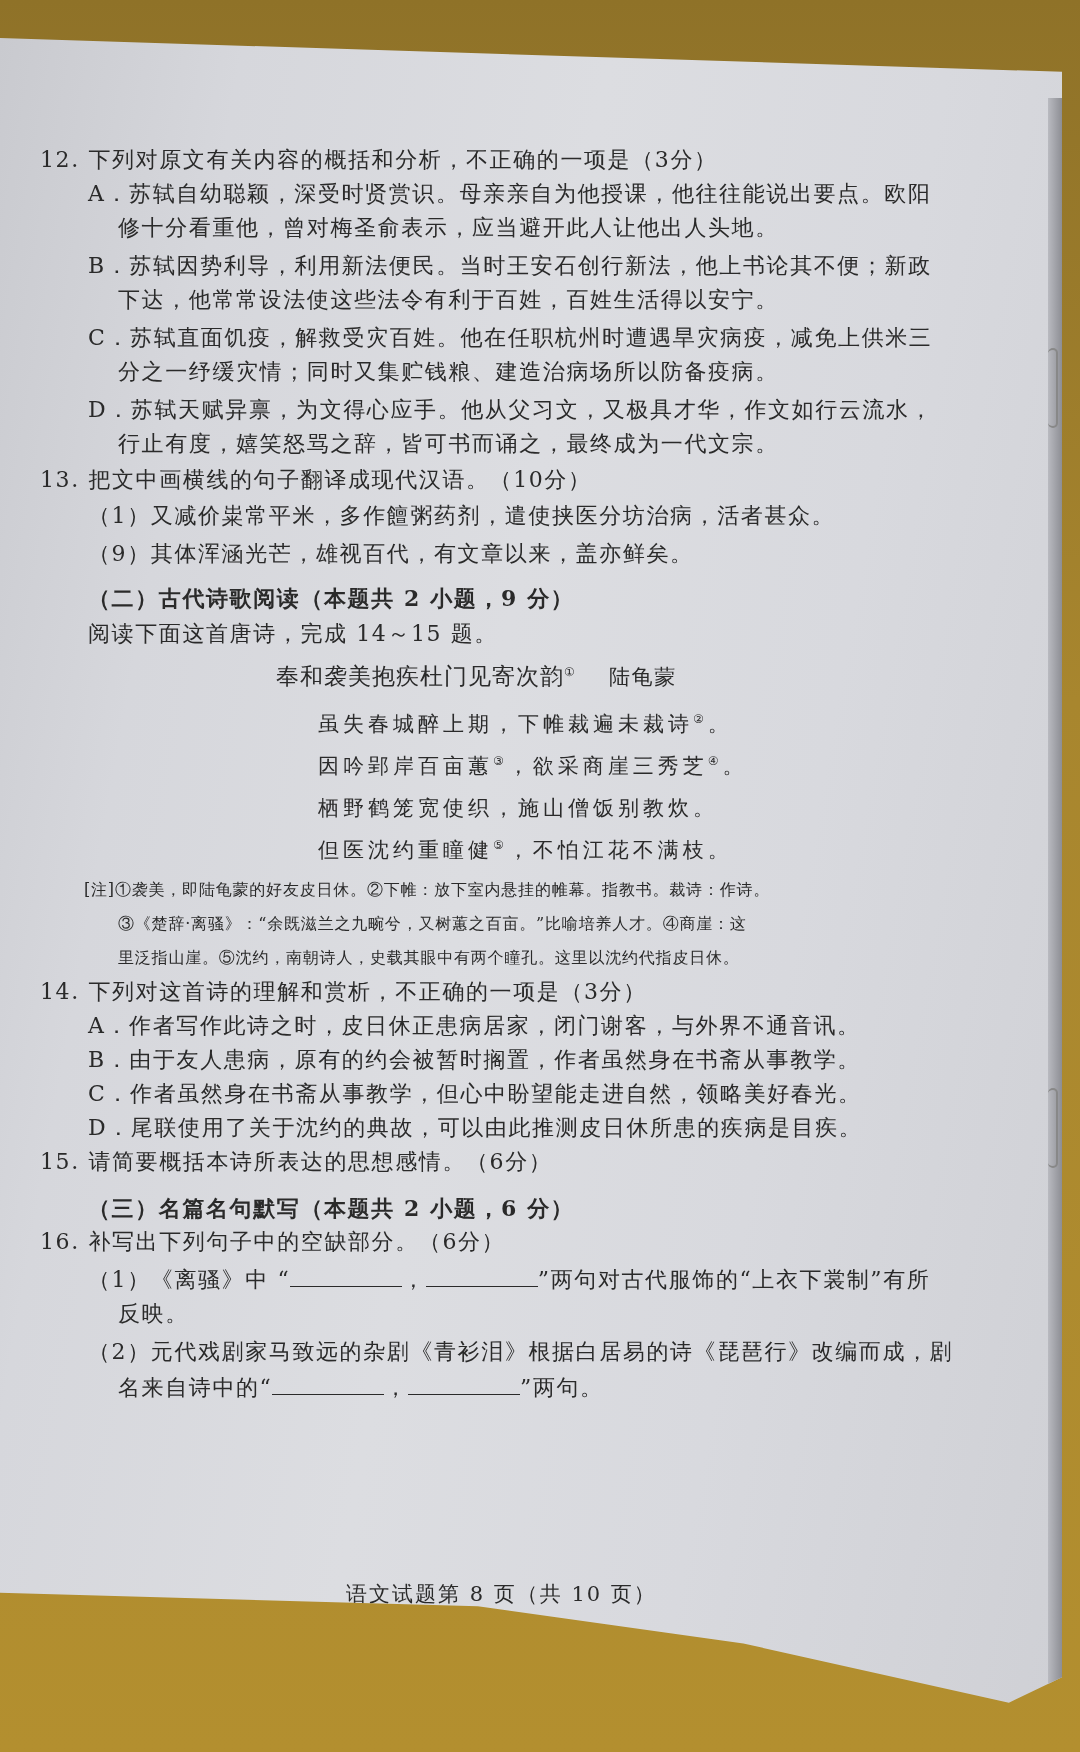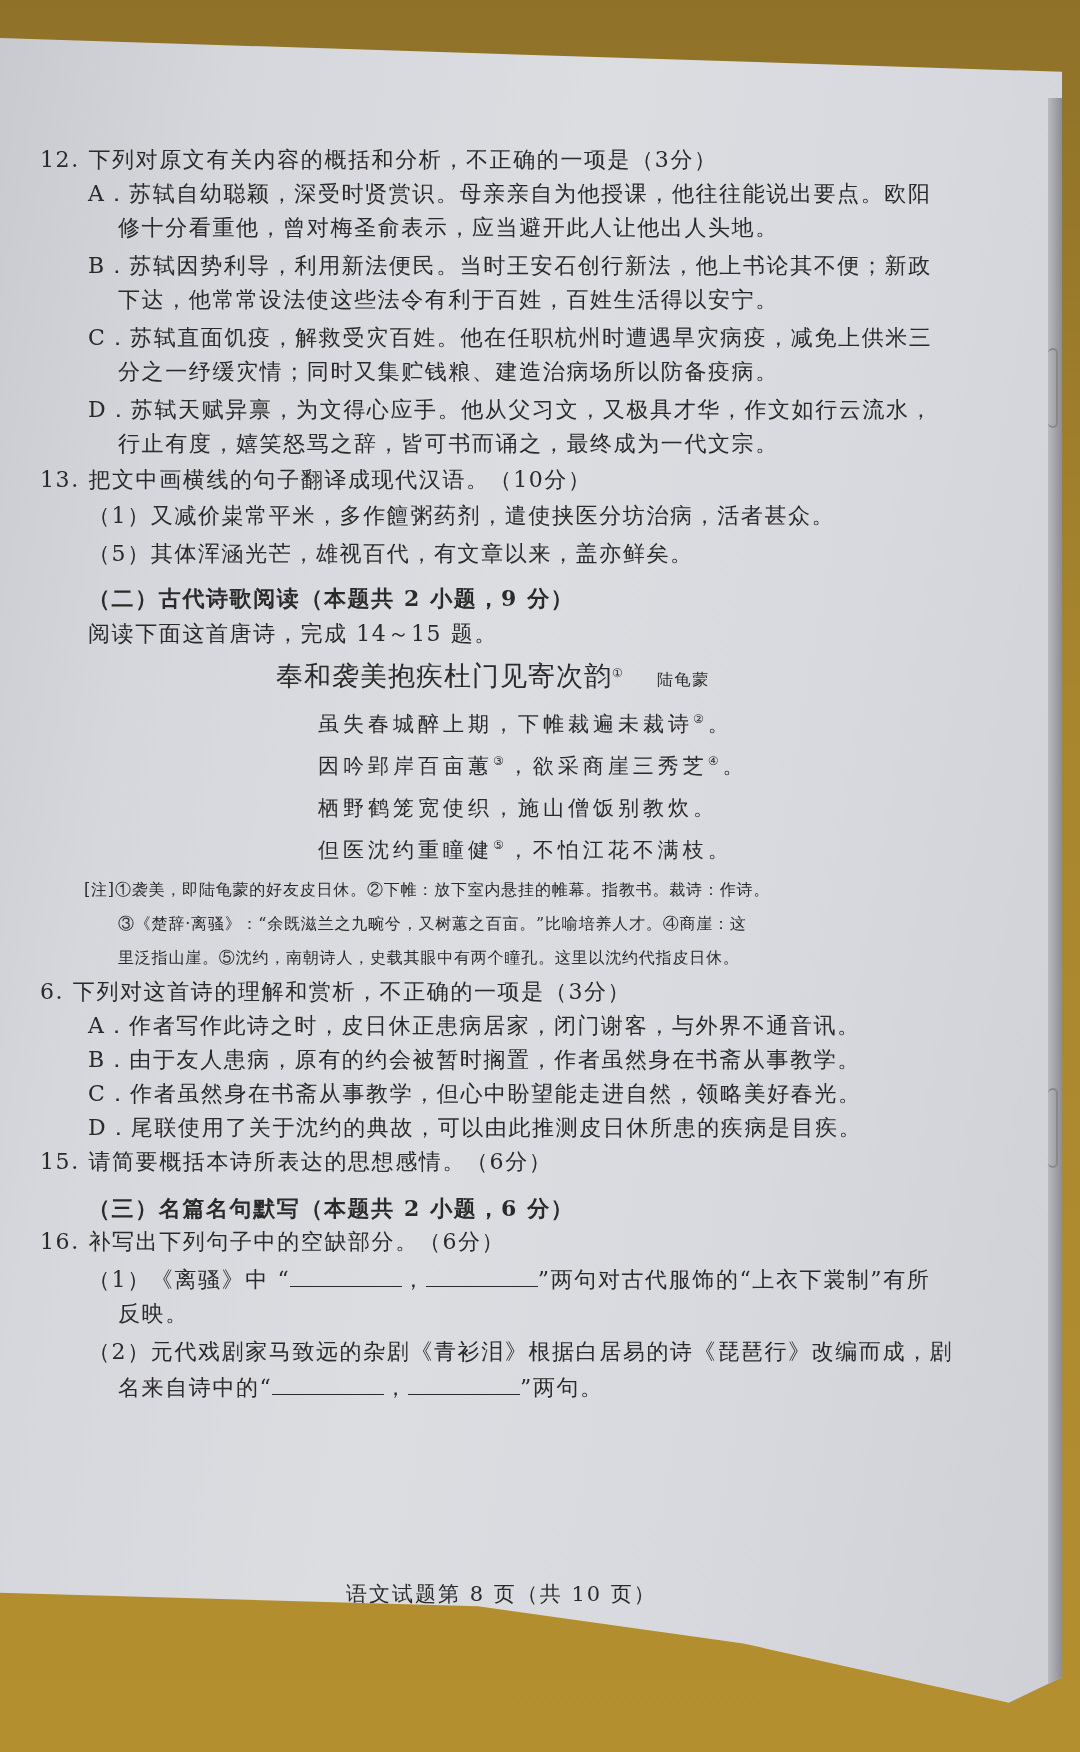--- a/index.html
+++ b/index.html
@@ -28,22 +28,22 @@
       position: absolute; left: 0; top: 0; width: 944px; height: 1690px;
       font-size: 22px;
       line-height: 40px;
     }
     .line { position: absolute; white-space: nowrap; letter-spacing: 1.6px; }
     .q { left: 40px; }
     .opt { left: 88px; }
     .cont { left: 118px; }
     .sub { left: 88px; }
     .section { left: 88px; font-weight: bold; }
-    .poem-title { font-size: 27px; letter-spacing: 1px; }
-    .poem-author { font-size: 16px; margin-left: 24px; }
+    .poem-title { font-size: 23px; letter-spacing: 1px; }
+    .poem-author { font-size: 21px; margin-left: 24px; }
     .poem-line { font-family: "DejaVu Sans", "Liberation Sans", sans-serif; font-size: 21px; letter-spacing: 4px; }
     .note { font-size: 16px; letter-spacing: 0.8px; }
     sup { font-size: 12px; vertical-align: super; line-height: 0; }
     .blank { display: inline-block; width: 112px; border-bottom: 1.5px solid #2a2a2a; height: 20px; vertical-align: baseline; }
     .footer { font-size: 21px; letter-spacing: 2px; }
     .clip-mark {
       position: absolute; right: 4px; width: 10px; height: 80px;
       border: 2px solid #888; border-radius: 6px; border-left: none;
     }
   </style>
@@ -62,21 +62,21 @@
     <div class="line cont" style="top:170px;">修十分看重他，曾对梅圣俞表示，应当避开此人让他出人头地。</div>
     <div class="line opt" style="top:208px;">B．苏轼因势利导，利用新法便民。当时王安石创行新法，他上书论其不便；新政</div>
     <div class="line cont" style="top:242px;">下达，他常常设法使这些法令有利于百姓，百姓生活得以安宁。</div>
     <div class="line opt" style="top:280px;">C．苏轼直面饥疫，解救受灾百姓。他在任职杭州时遭遇旱灾病疫，减免上供米三</div>
     <div class="line cont" style="top:314px;text-align:center;">分之一纾缓灾情；同时又集贮钱粮、建造治病场所以防备疫病。</div>
     <div class="line opt" style="top:352px;">D．苏轼天赋异禀，为文得心应手。他从父习文，又极具才华，作文如行云流水，</div>
     <div class="line cont" style="top:386px;">行止有度，嬉笑怒骂之辞，皆可书而诵之，最终成为一代文宗。</div>
 
     <div class="line q" style="top:422px;">13. 把文中画横线的句子翻译成现代汉语。（10分）</div>
     <div class="line sub" style="top:458px;">（1）又减价粜常平米，多作饘粥药剂，遣使挟医分坊治病，活者甚众。</div>
-    <div class="line sub" style="top:496px;">（5）其体浑涵光芒，雄视百代，有文章以来，盖亦鲜矣。</div>
+    <div class="line sub" style="top:496px;">（9）其体浑涵光芒，雄视百代，有文章以来，盖亦鲜矣。</div>
 
     <div class="line section" style="top:540px;">（二）古代诗歌阅读（本题共 2 小题，9 分）</div>
     <div class="line sub" style="top:576px;">阅读下面这首唐诗，完成 14～15 题。</div>
 
     <div class="line" style="top:618px; left:276px;">
       <span class="poem-title">奉和袭美抱疾杜门见寄次韵</span><sup>①</sup>
       <span class="poem-author">陆龟蒙</span>
     </div>
     <div class="line poem-line" style="top:666px; left:318px;">
       <span>虽失春城醉上期，下帷裁遍未裁诗</span><sup>②</sup><span>。</span>
@@ -88,21 +88,21 @@
       <span>栖野鹤笼宽使织，施山僧饭别教炊。</span>
     </div>
     <div class="line poem-line" style="top:792px; left:318px;">
       <span>但医沈约重瞳健</span><sup>⑤</sup><span>，不怕江花不满枝。</span>
     </div>
 
     <div class="line note" style="top:832px; left:84px;">[注]①袭美，即陆龟蒙的好友皮日休。②下帷：放下室内悬挂的帷幕。指教书。裁诗：作诗。</div>
     <div class="line note" style="top:866px; left:118px;">③《楚辞·离骚》：“余既滋兰之九畹兮，又树蕙之百亩。”比喻培养人才。④商崖：这</div>
     <div class="line note" style="top:900px; left:118px;">里泛指山崖。⑤沈约，南朝诗人，史载其眼中有两个瞳孔。这里以沈约代指皮日休。</div>
 
-    <div class="line q" style="top:934px;">6. 下列对这首诗的理解和赏析，不正确的一项是（3分）</div>
+    <div class="line q" style="top:934px;">14. 下列对这首诗的理解和赏析，不正确的一项是（3分）</div>
     <div class="line opt" style="top:968px;">A．作者写作此诗之时，皮日休正患病居家，闭门谢客，与外界不通音讯。</div>
     <div class="line opt" style="top:1002px;">B．由于友人患病，原有的约会被暂时搁置，作者虽然身在书斋从事教学。</div>
     <div class="line opt" style="top:1036px;">C．作者虽然身在书斋从事教学，但心中盼望能走进自然，领略美好春光。</div>
     <div class="line opt" style="top:1070px;">D．尾联使用了关于沈约的典故，可以由此推测皮日休所患的疾病是目疾。</div>
 
     <div class="line q" style="top:1104px;">15. 请简要概括本诗所表达的思想感情。（6分）</div>
 
     <div class="line section" style="top:1150px;">（三）名篇名句默写（本题共 2 小题，6 分）</div>
 
     <div class="line q" style="top:1184px;">16. 补写出下列句子中的空缺部分。（6分）</div>

